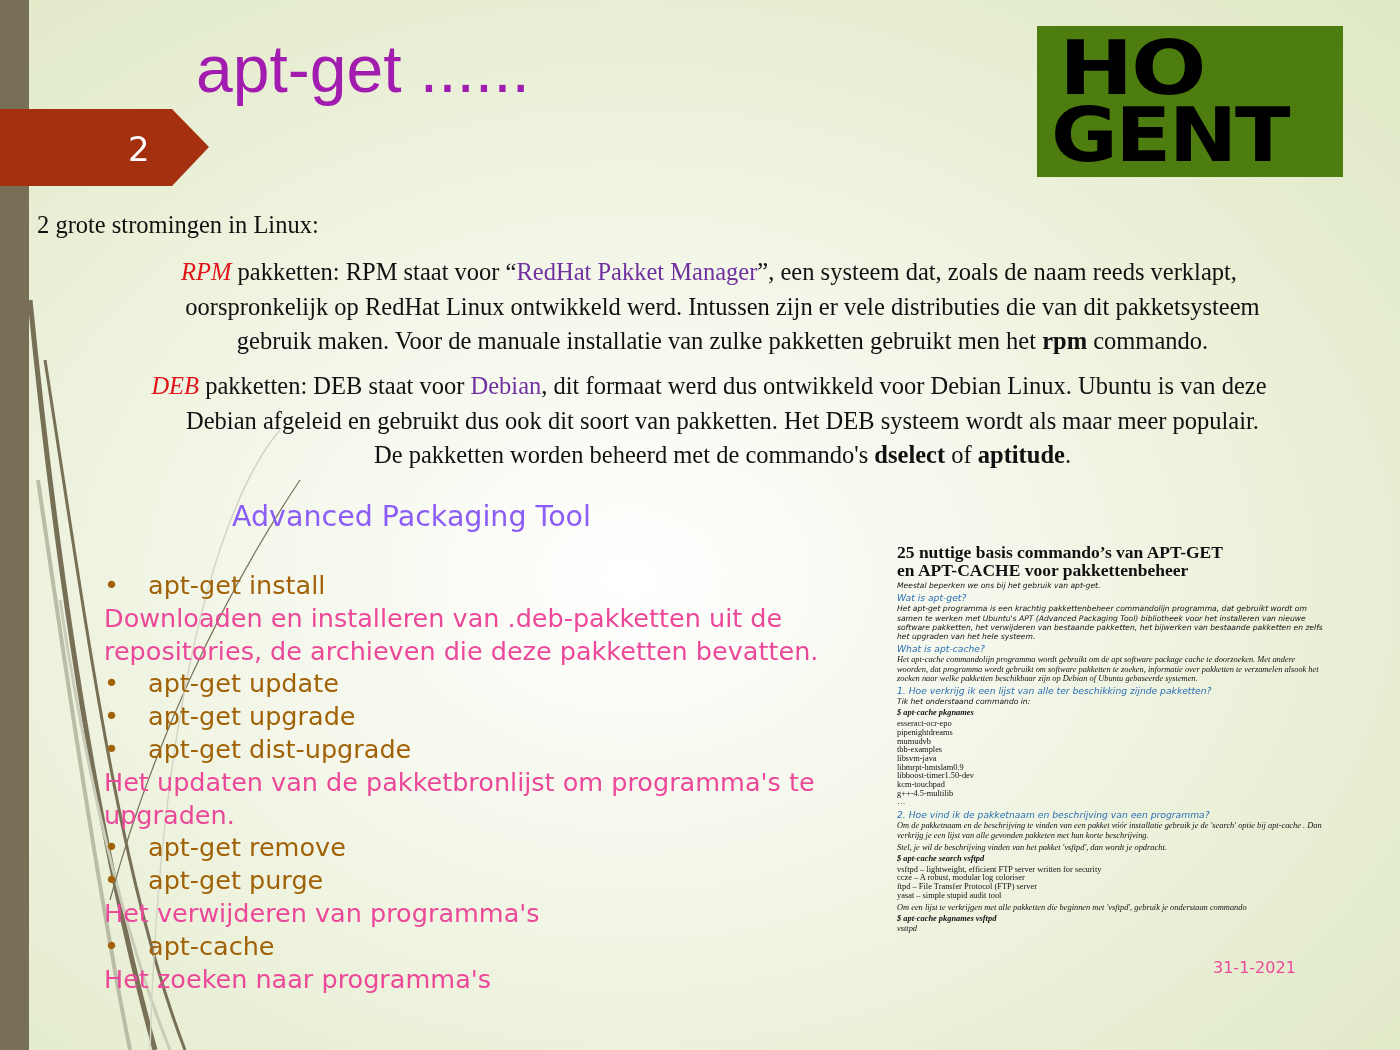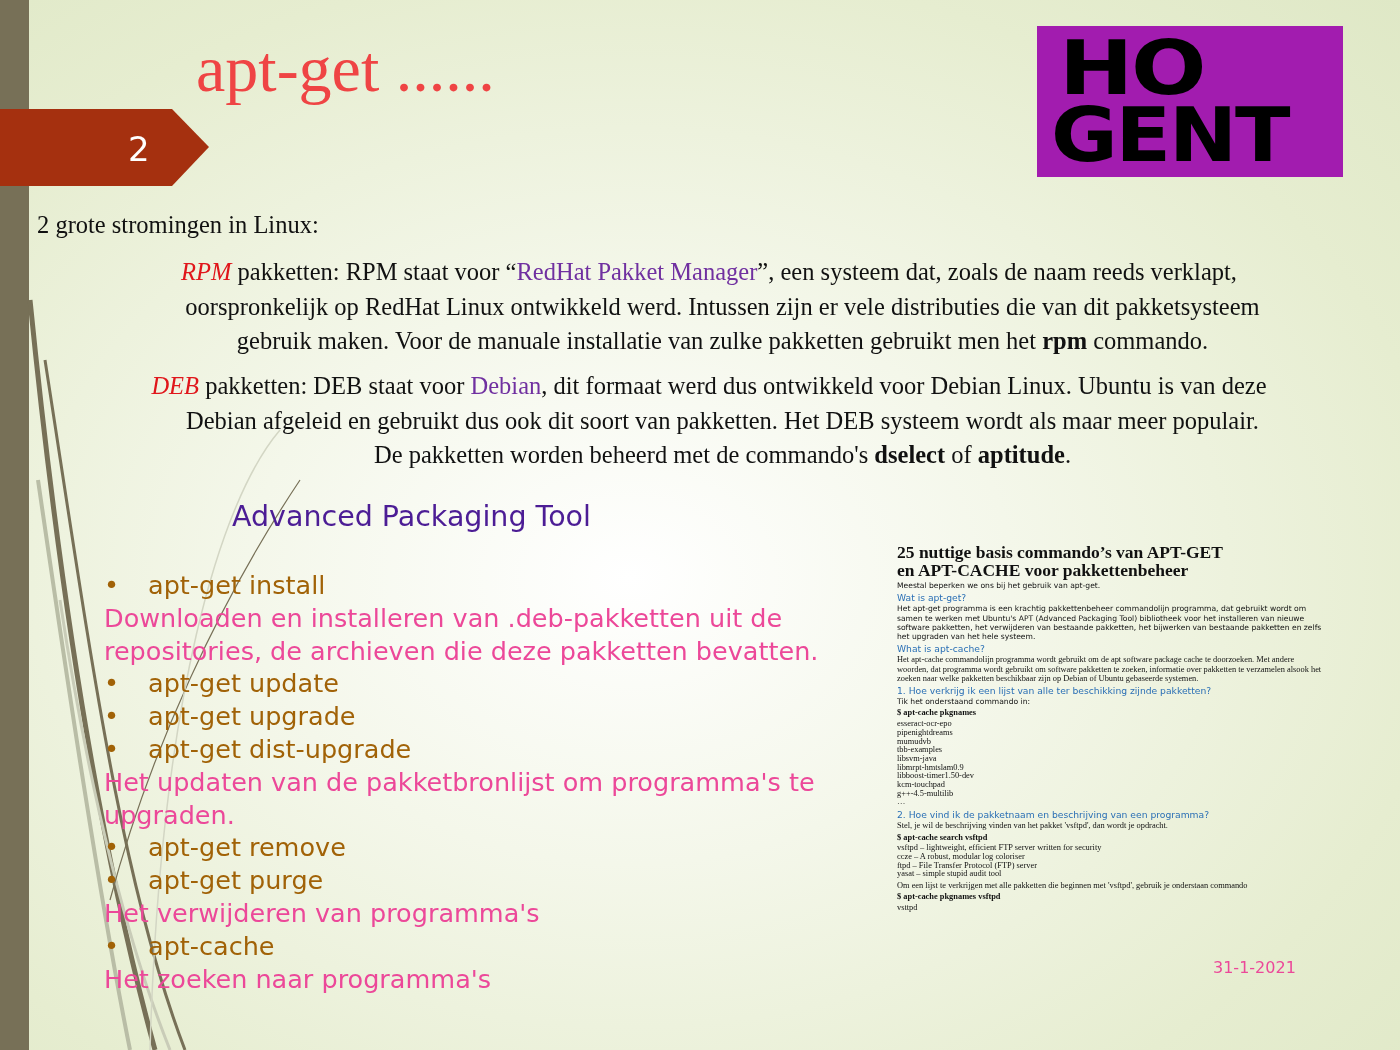--- a/index.html
+++ b/index.html
@@ -4,45 +4,45 @@
 <style>
   html, body { margin:0; padding:0; }
   body { width:1400px; height:1050px; overflow:hidden; position:relative;
     font-family:"DejaVu Sans", sans-serif;
     background: radial-gradient(ellipse at 45% 55%, #ffffff 0%, #f4f7ea 35%, #e6edd0 75%, #dfe8c6 100%); }
   .sidebar-bar { position:absolute; left:0; top:0; width:29px; height:1050px; background:#777057; }
   .deco { position:absolute; left:0; top:0; width:1400px; height:1050px; pointer-events:none; }
   .slide-num { position:absolute; left:0; top:109px; width:209px; height:77px; }
   .slide-num svg { position:absolute; left:0; top:0; }
   .slide-num span { position:absolute; left:128px; top:20px; font-size:34px; color:#fff; font-family:"DejaVu Sans", sans-serif; }
-  .title { position:absolute; left:196px; top:36px; font-size:66px; color:#ef4444; font-family:Liberation Serif, serif; line-height:1; letter-spacing:0px; }
-  .logo { position:absolute; left:1037px; top:26px; width:306px; height:151px; background:#a21caf; }
+  .title { position:absolute; left:196px; top:36px; font-size:66px; color:#a21caf; font-family:Liberation Sans, sans-serif; line-height:1; letter-spacing:0px; }
+  .logo { position:absolute; left:1037px; top:26px; width:306px; height:151px; background:#4d7c0f; }
   .logo .l1, .logo .l2 { position:absolute; font-family:"DejaVu Sans", sans-serif; font-weight:bold; color:#000; line-height:1; letter-spacing:-2px; }
   .logo .l1 { left:22px; top:5px; font-size:74px; transform:scaleX(1.2); transform-origin:left; }
   .logo .l2 { left:14px; top:72px; font-size:74px; transform:scaleX(1.1); transform-origin:left; }
 
   .serif { font-family:"Liberation Serif", serif; color:#111; font-size:24.5px;text-align:center; }
   .intro { position:absolute; left:37px; top:211px; }
   .para { position:absolute; left:79px; width:1260px; line-height:34.5px; }
   .para .cont { padding-left:27px; display:block;font-family:Liberation Serif, serif; }
   .red-it { color:#e0161b; font-style:italic; }
   .purple { color:#7030a0; }
   b { font-weight:bold; }
   .rpm { top:255px; }
   .deb { top:369px; }
 
-  .apt-head { position:absolute; left:232px; top:500px; font-size:28.5px; color:#4c1d95; }
+  .apt-head { position:absolute; left:232px; top:500px; font-size:28.5px; color:#8b5cf6; }
   .list { position:absolute; left:104px; top:569px; font-size:25.5px; line-height:32.8px; }
   .cmd { color:#a16207; white-space:nowrap; }
   .cmd .bul { display:inline-block; width:44px; }
   .desc { color:#ec4899; }
 
   .doc { position:absolute; left:897px; top:543px; width:430px; font-family:"Liberation Serif", serif; color:#111; }
   .doc h1 { margin:0; font-size:17.5px; line-height:18px; font-weight:bold; }
-  .doc p { margin:2px 0 3px 0; font-size:8.4px; line-height:9.2px; }
+  .doc p { margin:2px 0 3px 0; font-size:8.4px; line-height:9.2px;font-style:italic; }
   .doc .sans { font-family:"DejaVu Sans", sans-serif; font-size:7.6px; }
   .doc .q { font-family:"DejaVu Sans", sans-serif; color:#2a6fb5; font-size:9.2px; margin:3px 0 2px 0; }
   .doc .code { font-size:8.4px; line-height:8.7px; margin:2px 0; }
   .date { position:absolute; left:1213px; top:958px; font-size:16px; color:#ec4899; }
 </style>
 </head>
 <body>
 
 <div class="sidebar-bar"></div>
 
@@ -117,20 +117,21 @@
       <div>mumudvb</div>
       <div>tbb-examples</div>
       <div>libsvm-java</div>
       <div>libmrpt-hmtslam0.9</div>
       <div>libboost-timer1.50-dev</div>
       <div>kcm-touchpad</div>
       <div>g++-4.5-multilib</div>
       <div>…</div>
     </div>
   <p class="q">2. Hoe vind ik de pakketnaam en beschrijving van een programma?</p>
+  <p>Om de pakketnaam en de beschrijving te vinden van een pakket vóór installatie gebruik je de 'search' optie bij apt-cache . Dan verkrijg je een lijst van alle gevonden pakketen met hun korte beschrijving.</p>
   <p>Stel, je wil de beschrijving vinden van het pakket 'vsftpd', dan wordt je opdracht.</p>
   <p class="code"><b>$ apt-cache search vsftpd</b></p>
   <div class="code" id="results">
       <div>vsftpd – lightweight, efficient FTP server written for security</div>
       <div>ccze – A robust, modular log coloriser</div>
       <div>ftpd – File Transfer Protocol (FTP) server</div>
       <div>yasat – simple stupid audit tool</div>
     </div>
   <p>Om een lijst te verkrijgen met alle pakketten die beginnen met 'vsftpd', gebruik je onderstaan commando</p>
   <p class="code"><b>$ apt-cache pkgnames vsftpd</b></p>

